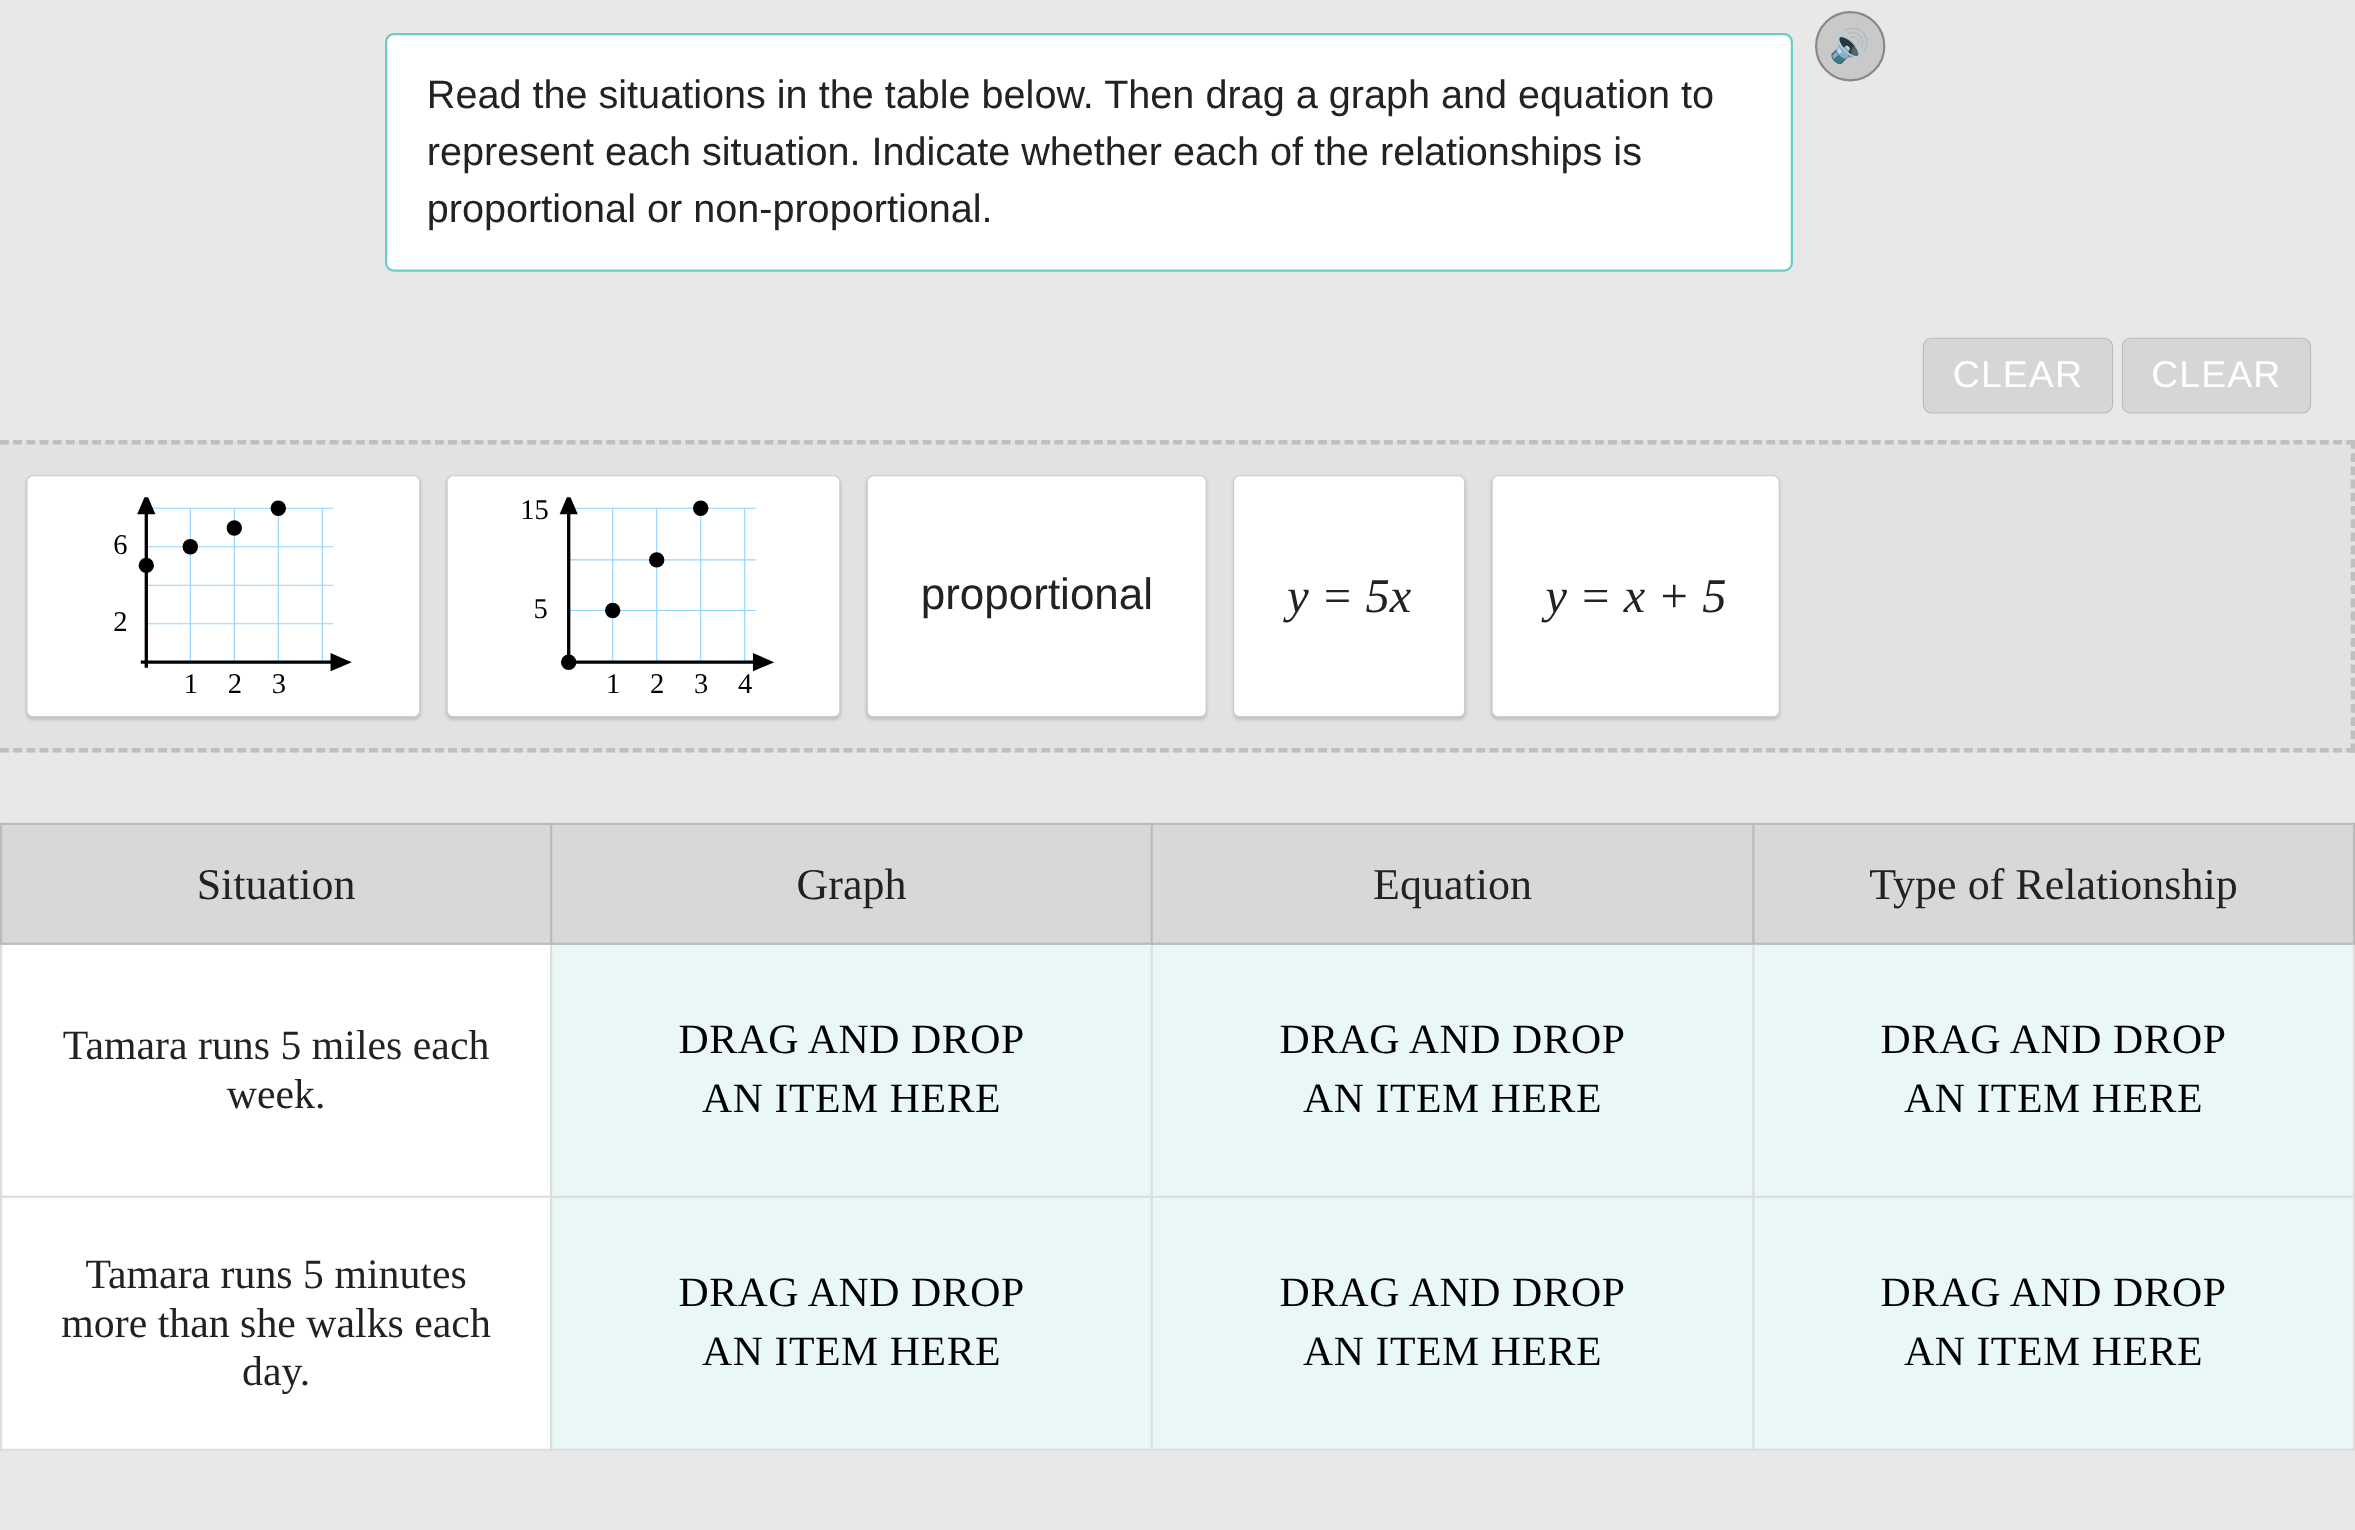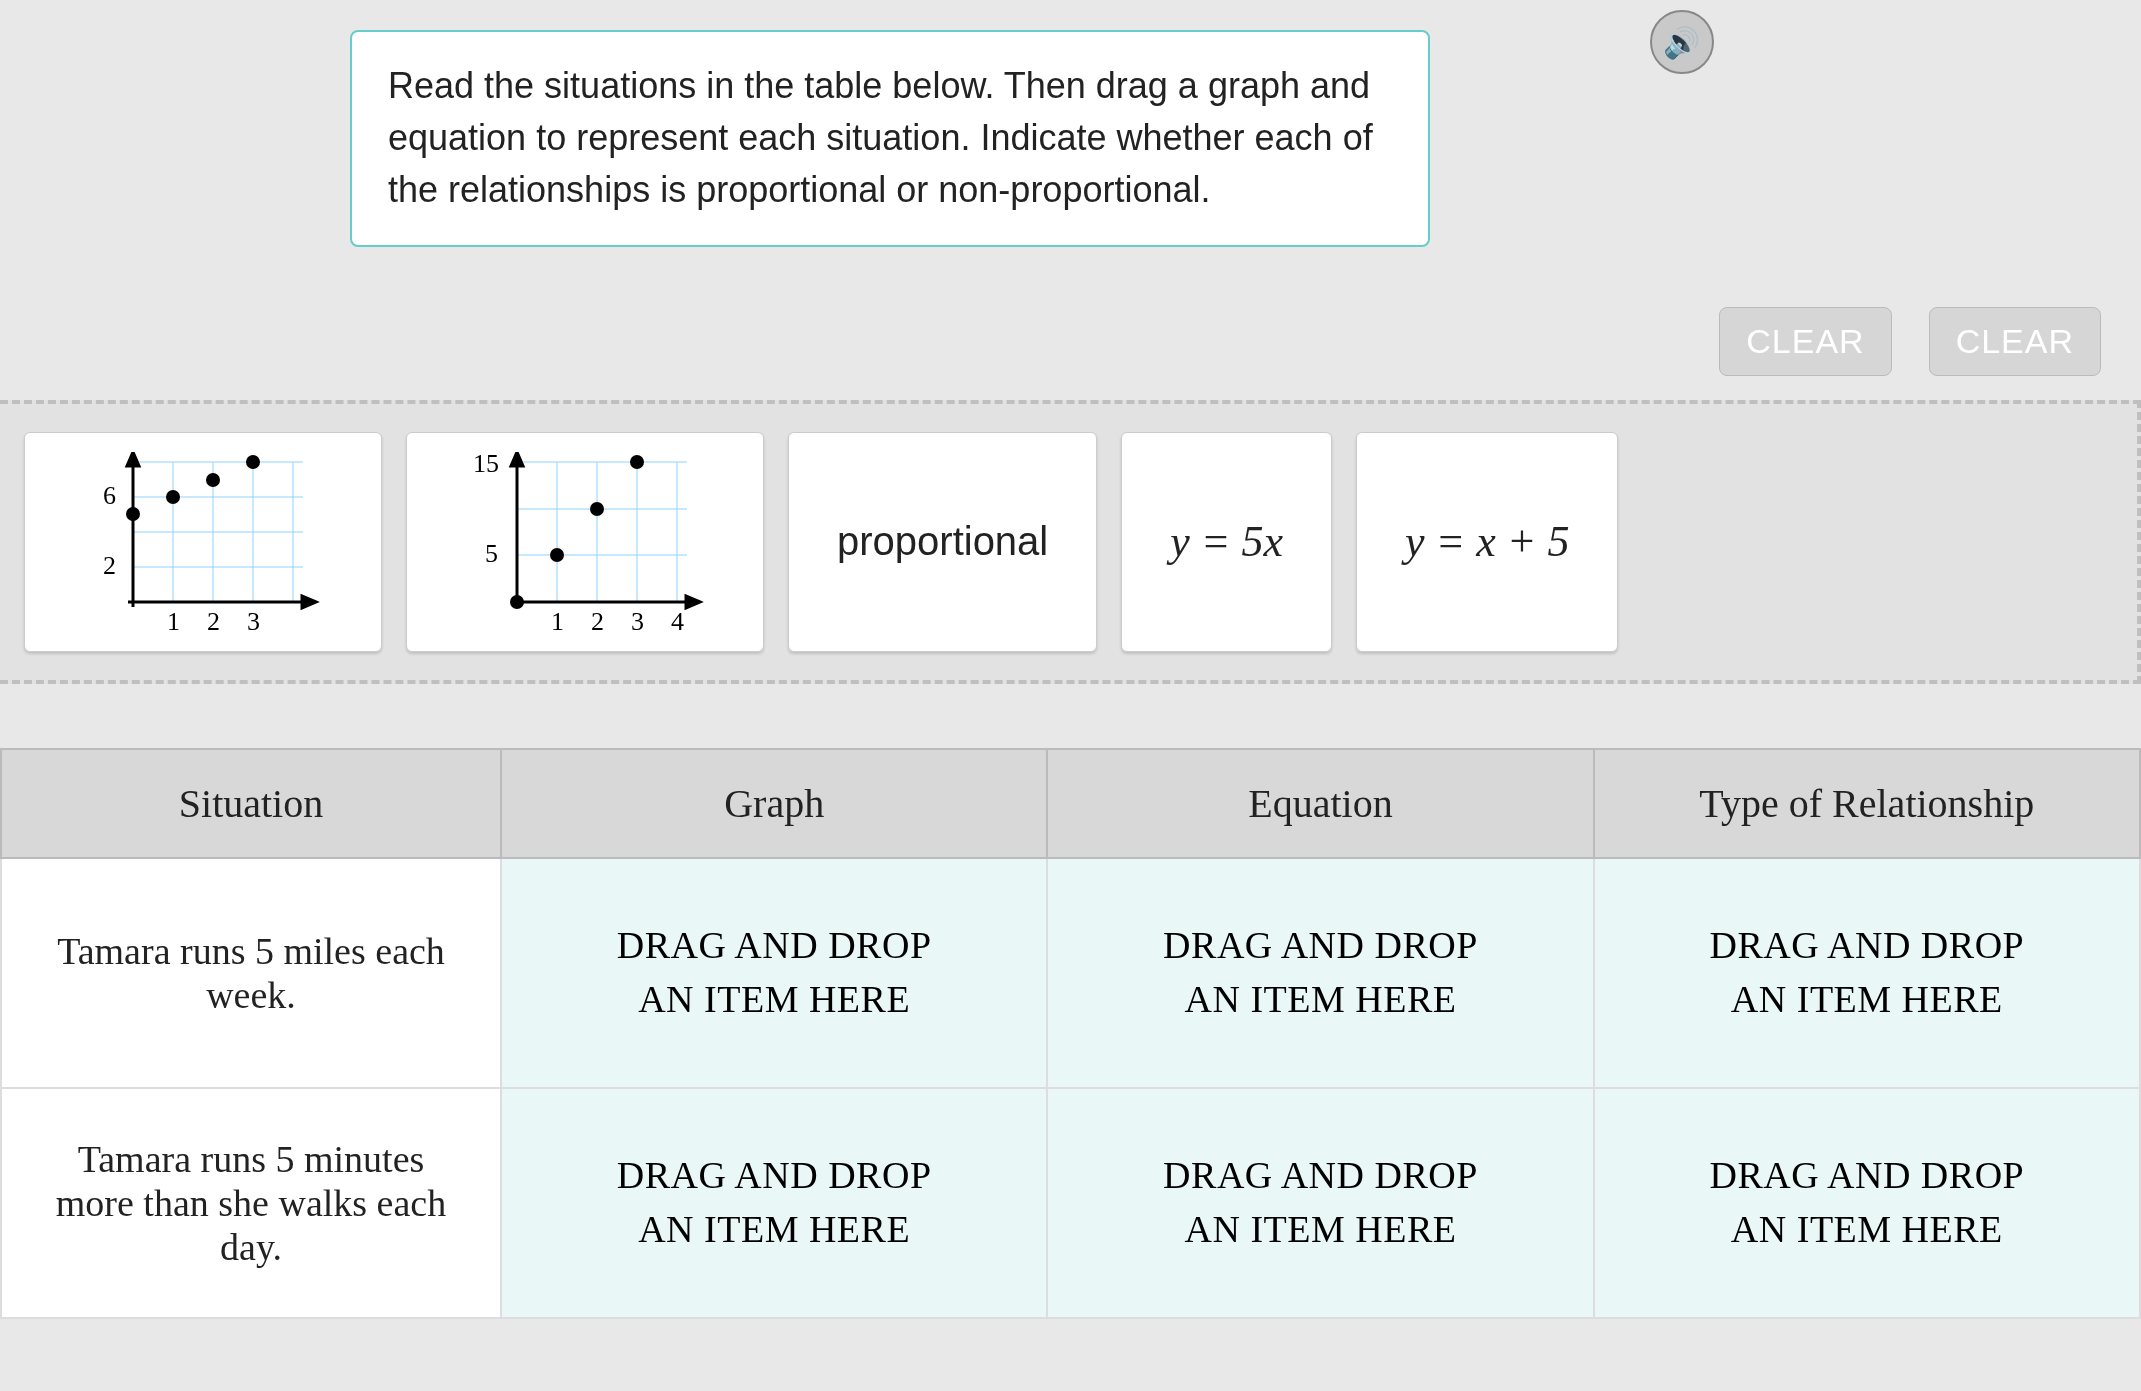--- a/index.html
+++ b/index.html
@@ -12,21 +12,21 @@
     overflow: hidden;
     position: relative;
   }
 
   
   .instruction-wrap {
     position: relative;
     padding: 30px 0 0 0;
   }
   .instruction {
-    width: 1080px;
+    width: 1280px;
     margin-left: 350px;
     background: #fff;
     border: 2px solid #6cc;
     border-radius: 8px;
     padding: 28px 36px;
     font-size: 36px;
     line-height: 1.45;
   }
   .audio-btn {
     position: absolute;
@@ -38,21 +38,21 @@
     border: 2px solid #888;
     display: flex; align-items: center; justify-content: center;
     font-size: 30px;
     cursor: pointer;
   }
 
   
   .btn-row {
     display: flex;
     justify-content: flex-end;
-    gap: 37px;
+    gap: 8px;
     padding: 60px 40px 0 0;
   }
   .top-btn {
     background: #d6d6d6;
     color: #fff;
     border: 1px solid #bbb;
     border-radius: 8px;
     font-size: 34px;
     letter-spacing: 1px;
     padding: 14px 26px;

